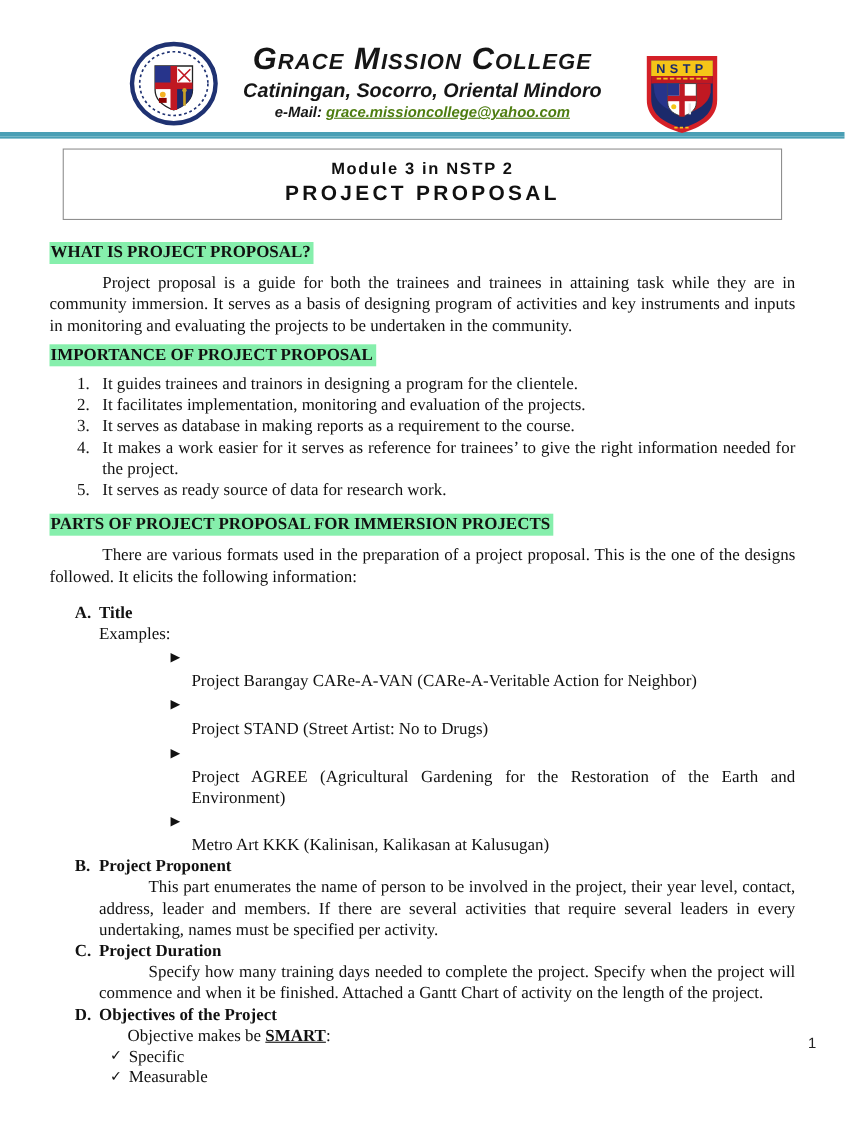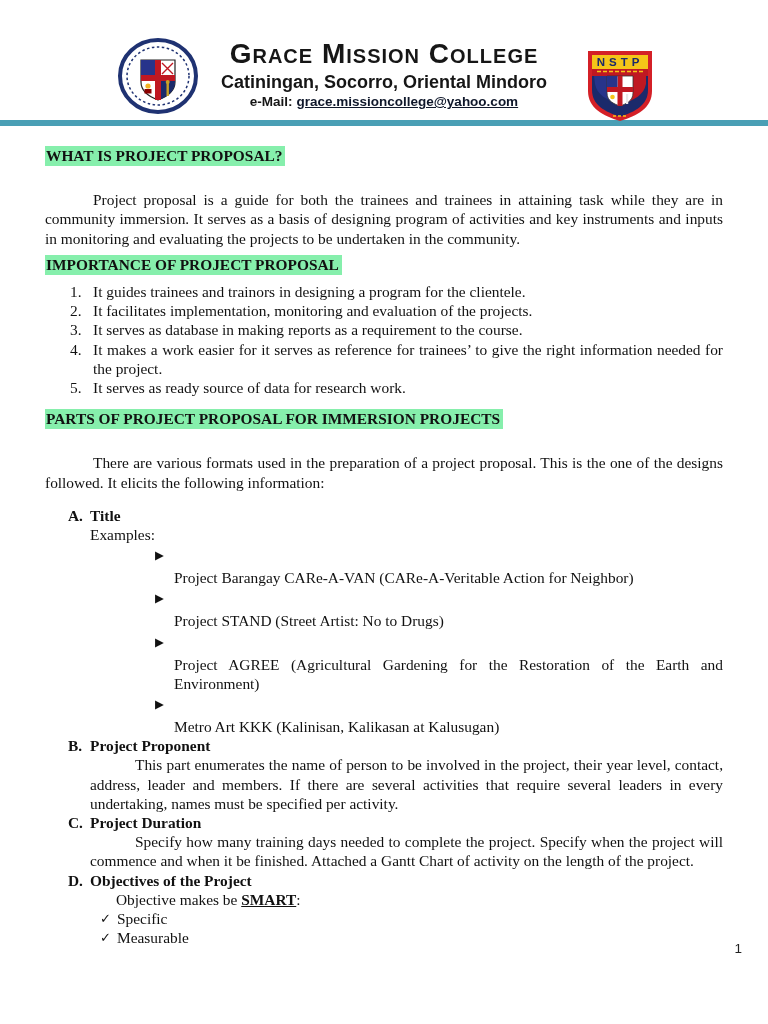--- a/index.html
+++ b/index.html
@@ -5,42 +5,42 @@
   * { margin:0; padding:0; box-sizing:border-box; }
   html,body { background:#fff; }
   body { width:768px; height:1024px; font-family:"Liberation Serif", serif; color:#111; }
   .page { position:relative; width:768px; height:1024px; background:#fff; overflow:hidden; }
 
   
   .header { position:relative; height:120px; }
   .seal-logo { position:absolute; left:116px; top:36px; }
   .nstp-logo { position:absolute; left:583px; top:47px; }
   .header-text { position:absolute; left:160px; right:160px; top:38px; text-align:center;
-                 font-family:"Liberation Sans", sans-serif; }
+                 font-family:"Liberation Sans", sans-serif;font-style:italic; }
   .college-name { font-size:28px; font-weight:700; font-variant:small-caps; letter-spacing:1px;
                   line-height:1.15; white-space:nowrap; color:#161616; }
   .address-line { font-size:18px; font-weight:700; margin-top:2px; color:#161616; }
   .email-line { font-size:13.5px; font-weight:700; margin-top:1px; color:#161616; }
-  .email-link { color:#0f172a; text-decoration:underline; cursor:pointer; }
+  .email-link { color:#4d7c0f; text-decoration:underline; cursor:pointer; }
 
   
   .divider { width:768px; height:2px; background:#fff;
              border-top:4px solid #4A9FB5; border-bottom:2px solid #4A9FB5; }
 
   
   .module-box { margin:9px 57px 0 57px; border:1px solid #8f8f8f; text-align:center;
                 padding:9px 0 11px 0; font-family:"Liberation Sans", sans-serif; }
   .module-line { font-size:15px; font-weight:700; letter-spacing:1.5px; }
   .title-line  { font-size:19px; font-weight:700; letter-spacing:3px; margin-top:4px; }
 
   
   .content { margin:0 45px; font-size:15.4px; line-height:19.2px; }
   .h-cyan { display:inline-block; background:#86efac; font-weight:700; padding:0 3px 1px 1px; }
   .sec-what   { margin-top:20px; }
-  .para-ind   { margin-top:24px; text-indent:48px; text-align:justify; }
+  .para-ind   { margin-top:8px; text-indent:48px; text-align:justify; }
   .sec-imp    { margin-top:7px; }
   .num-list   { margin-top:7px; }
   .li-row  { display:flex; margin-left:25px; }
   .li-mark { flex:0 0 23px; }
   .li-text { flex:1; text-align:justify; }
   .sec-parts  { margin-top:12px; }
   .letter-head { display:flex; margin-left:23px; font-weight:700; margin-top:0; }
   .letter-head.first { margin-top:14px; }
   .letter-mark { flex:0 0 22px; }
   .letter-body { margin-left:45px; text-indent:45px; text-align:justify; }
@@ -106,20 +106,24 @@
         <path d="M24 29 h10.5 v11 h-10.5 z" fill="#27348B"></path>
         <circle cx="29.5" cy="50" r="2.3" fill="#F5C518"></circle>
         <rect x="43" y="47" width="2.2" height="10" fill="#e8e8e8"></rect>
         <path d="M30 69 h14" stroke="#F5C518" stroke-width="1.6" stroke-dasharray="3,2"></path>
       </svg>
     </div>
   </div>
 
   <div class="divider"></div>
 
+  <div class="module-box">
+    <div class="module-line">Module 3 in NSTP 2</div>
+    <div class="title-line">PROJECT PROPOSAL</div>
+  </div>
 
   <div class="content">
 
     <div class="sec-what">
       <span class="h-cyan">WHAT IS PROJECT PROPOSAL?</span>
     </div>
     <p class="para-ind">Project proposal is a guide for both the trainees and trainees in attaining task while they are in community immersion. It serves as a basis of designing program of activities and key instruments and inputs in monitoring and evaluating the projects to be undertaken in the community.</p>
 
     <div class="sec-imp">
       <span class="h-cyan">IMPORTANCE OF PROJECT PROPOSAL</span>

